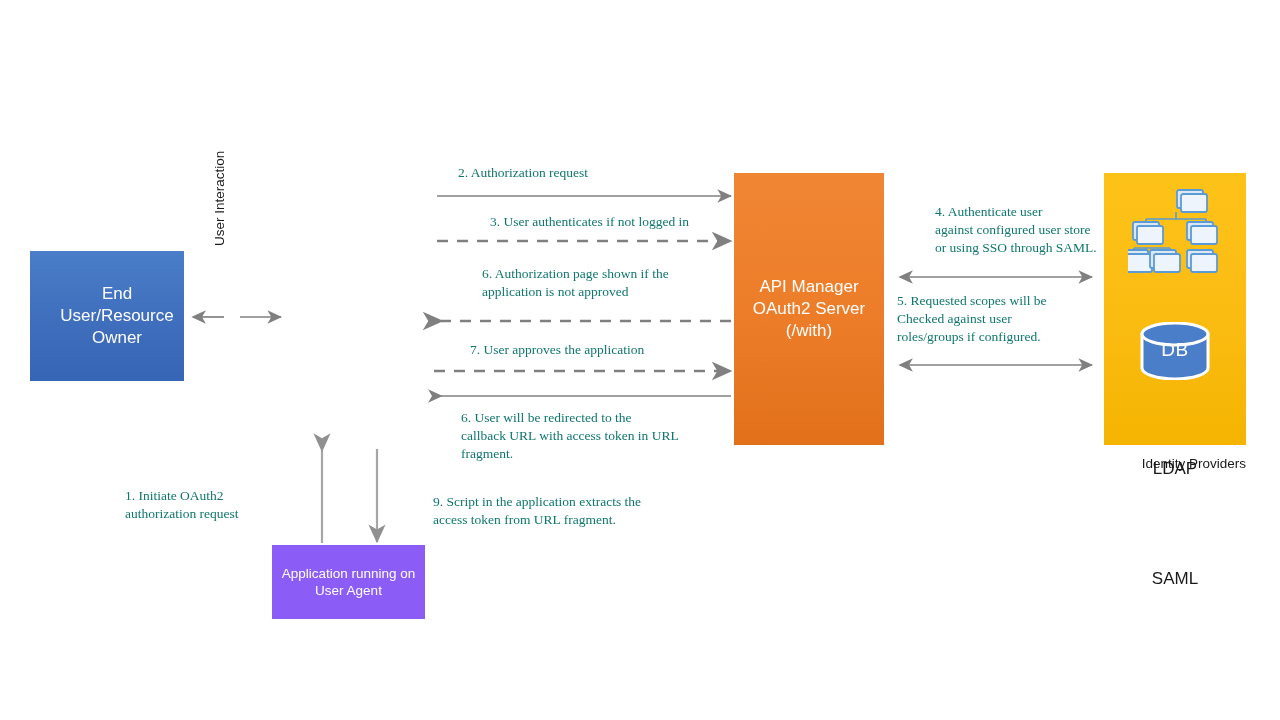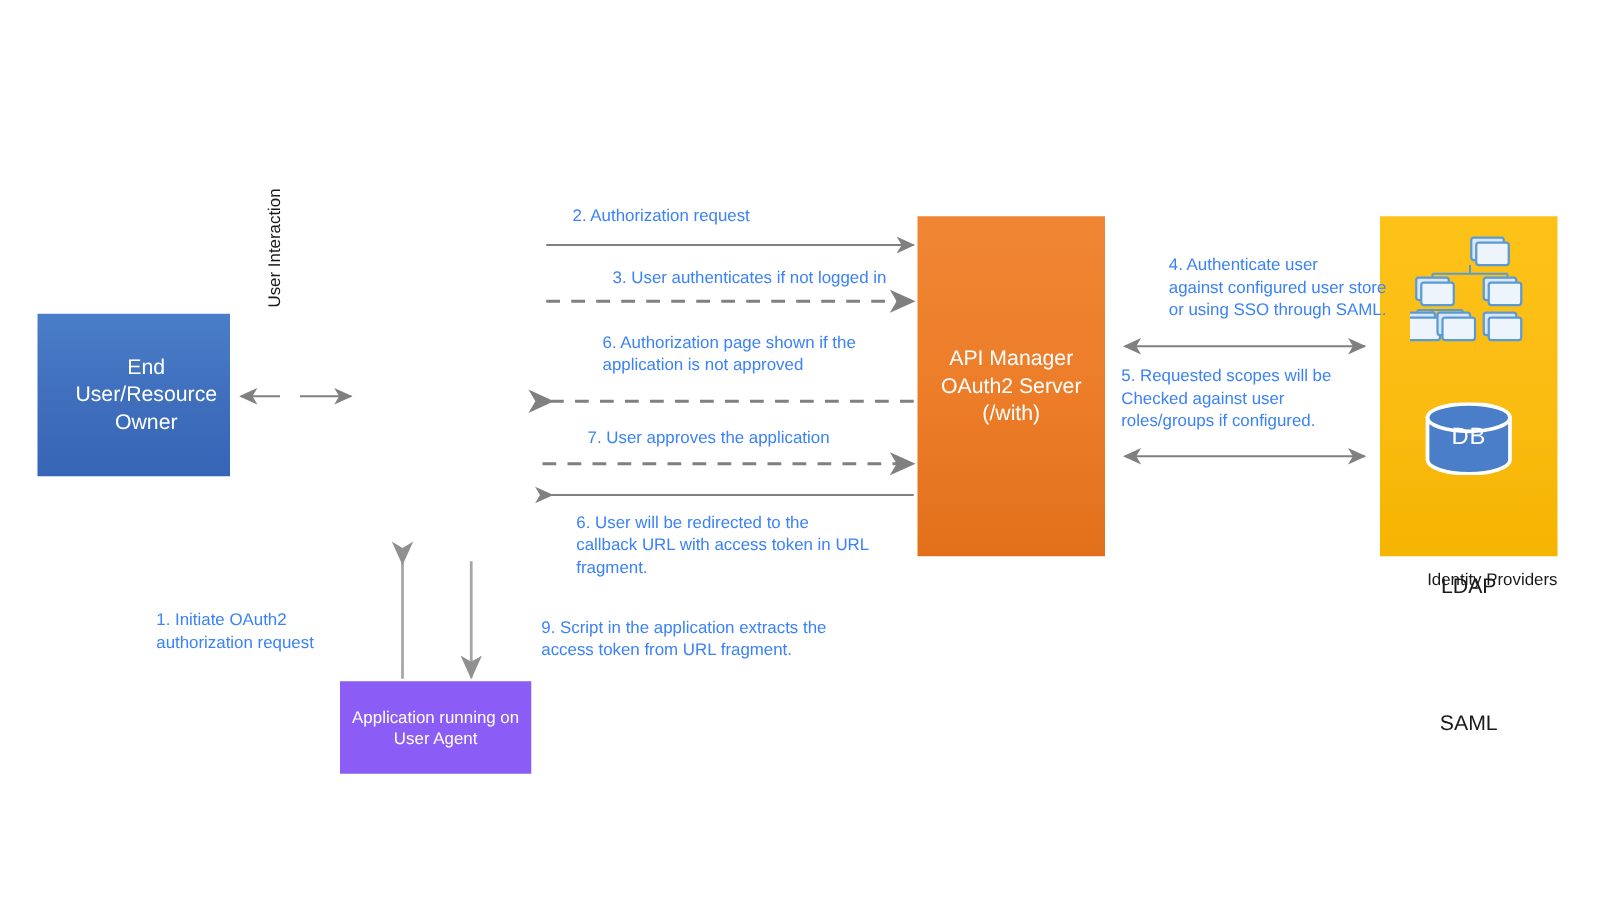--- a/index.html
+++ b/index.html
@@ -101,24 +101,25 @@
   
   #node-app {
     left: 272px; top: 545px; width: 153px; height: 74px;
     background: #8b5cf6;
     font-size: 13.5px;
   }
 
   
   .lbl {
     position: absolute;
-    color: #3b82f6;
+    color: #0f766e;
     font-size: 13.5px;
     line-height: 1.34;
     white-space: pre-line;
+    font-family: Liberation Serif, serif;
   }
 
   #lbl-user-interaction {
     position: absolute;
     left: 212px; top: 246px;
     width: 140px;
     font-size: 13.5px;
     color: #1a1a1a;
     transform: rotate(-90deg);
     transform-origin: 0 0;

